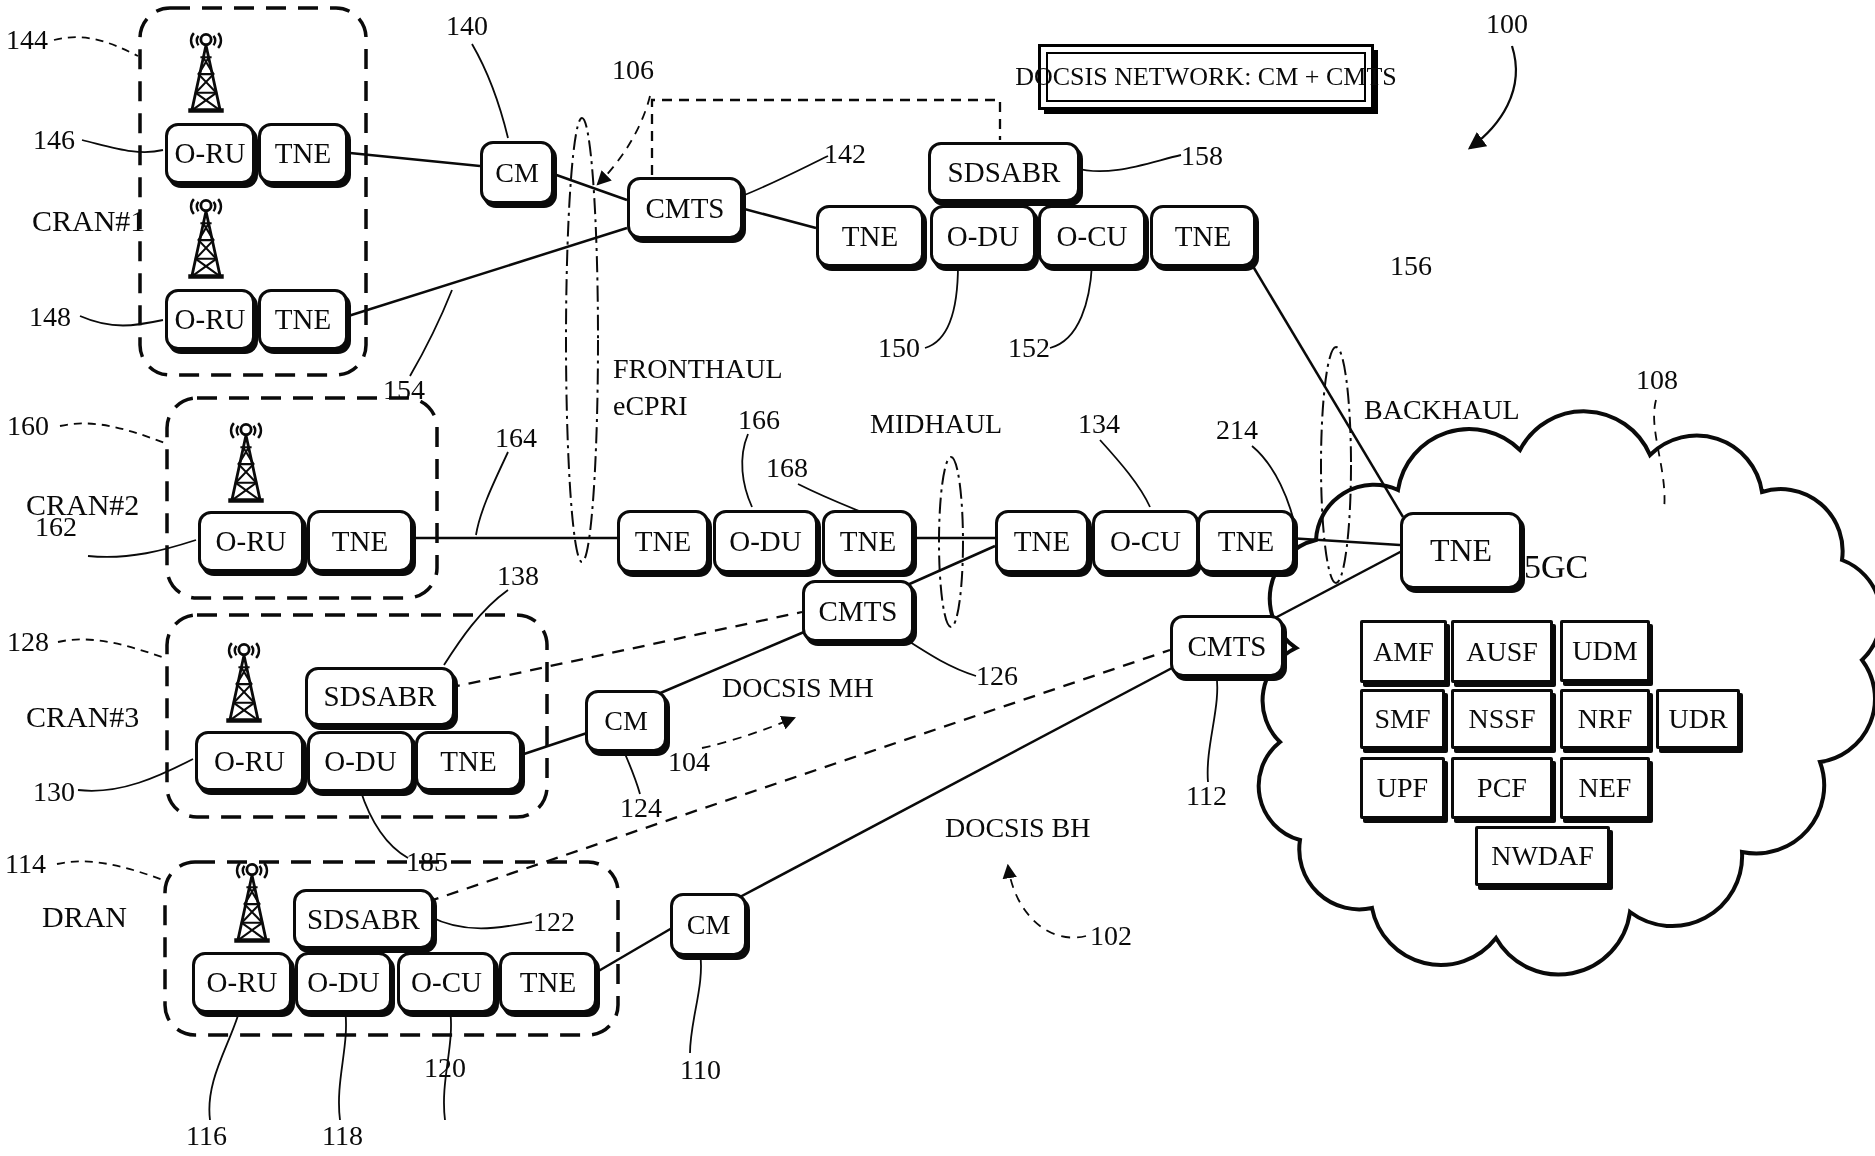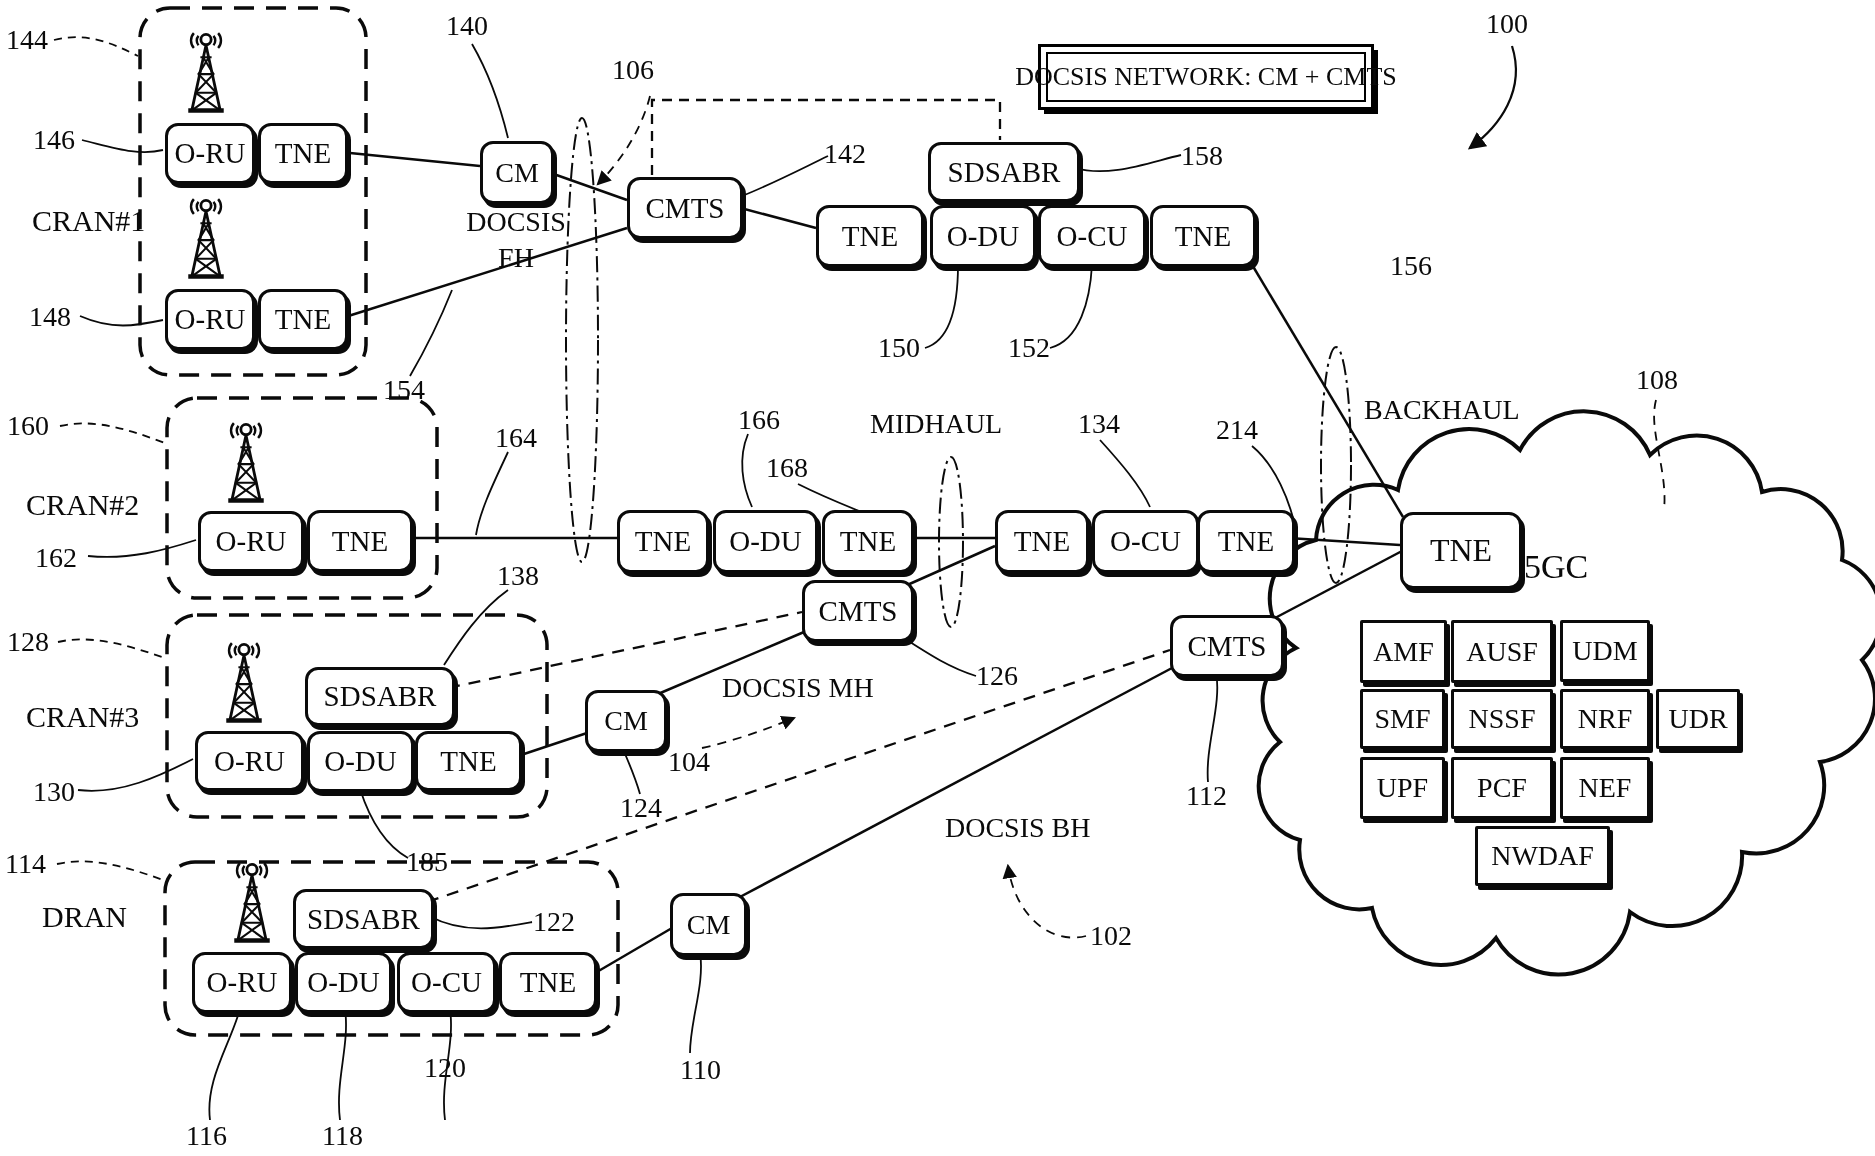--- a/index.html
+++ b/index.html
@@ -199,32 +199,32 @@
   <div class="core-box" style="left:1451px;top:757px;width:96px;height:56px">PCF</div>
   <div class="core-box" style="left:1560px;top:757px;width:84px;height:56px">NEF</div>
   <div class="core-box" style="left:1475px;top:826px;width:129px;height:54px">NWDAF</div>
   <div class="glabel big" style="left:1524px;top:548px">5GC</div>
 
   <div class="glabel" style="left:32px;top:204px">CRAN#1</div>
   <div class="glabel" style="left:26px;top:488px">CRAN#2</div>
   <div class="glabel" style="left:26px;top:700px">CRAN#3</div>
   <div class="glabel" style="left:42px;top:900px">DRAN</div>
 
-  <div class="tlabel two-line" style="left:448px;top:204px;width:136px;white-space:pre-line">DOCSIS
-FH</div>
+  <div class="tlabel" style="left:613px;top:350px;line-height:37px;white-space:pre-line">FRONTHAUL
+eCPRI</div>
   <div class="tlabel" style="left:870px;top:408px">MIDHAUL</div>
   <div class="tlabel" style="left:1364px;top:394px">BACKHAUL</div>
   <div class="tlabel" style="left:722px;top:672px">DOCSIS MH</div>
   <div class="tlabel" style="left:945px;top:812px">DOCSIS BH</div>
 
   <div class="ref" style="left:6px;top:24px">144</div>
   <div class="ref" style="left:33px;top:124px">146</div>
   <div class="ref" style="left:29px;top:301px">148</div>
   <div class="ref" style="left:7px;top:410px">160</div>
-  <div class="ref" style="left:35px;top:542px">162</div>
+  <div class="ref" style="left:35px;top:511px">162</div>
   <div class="ref" style="left:7px;top:626px">128</div>
   <div class="ref" style="left:33px;top:776px">130</div>
   <div class="ref" style="left:5px;top:848px">114</div>
   <div class="ref" style="left:446px;top:10px">140</div>
   <div class="ref" style="left:612px;top:54px">106</div>
   <div class="ref" style="left:383px;top:374px">154</div>
   <div class="ref" style="left:495px;top:422px">164</div>
   <div class="ref" style="left:824px;top:138px">142</div>
   <div class="ref" style="left:1181px;top:140px">158</div>
   <div class="ref" style="left:878px;top:332px">150</div>

